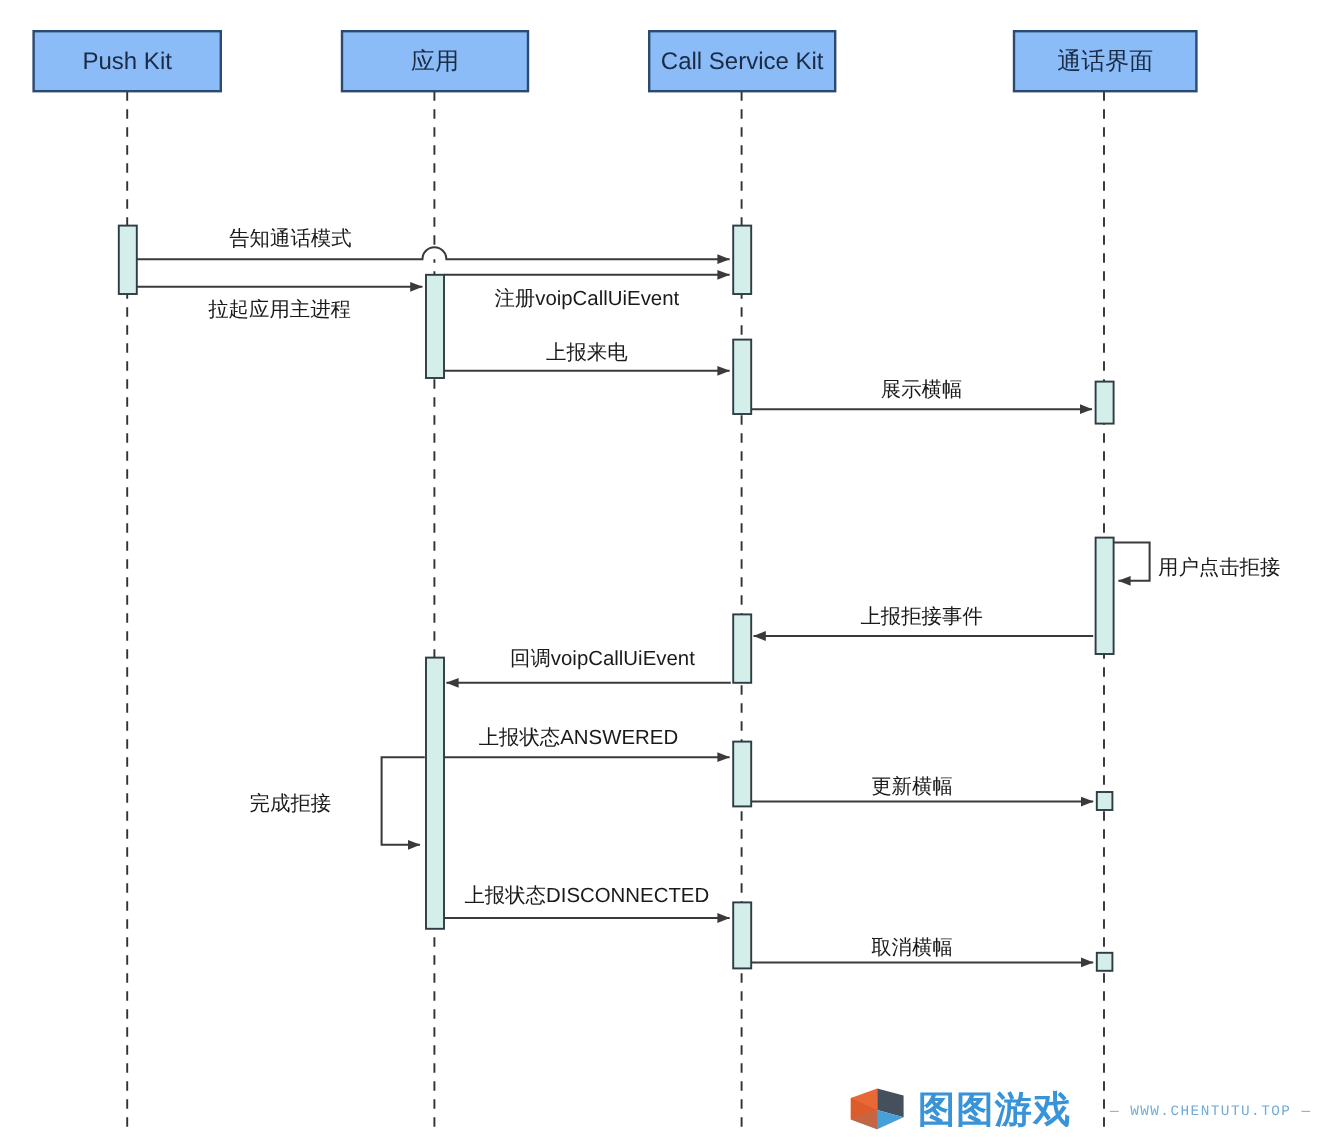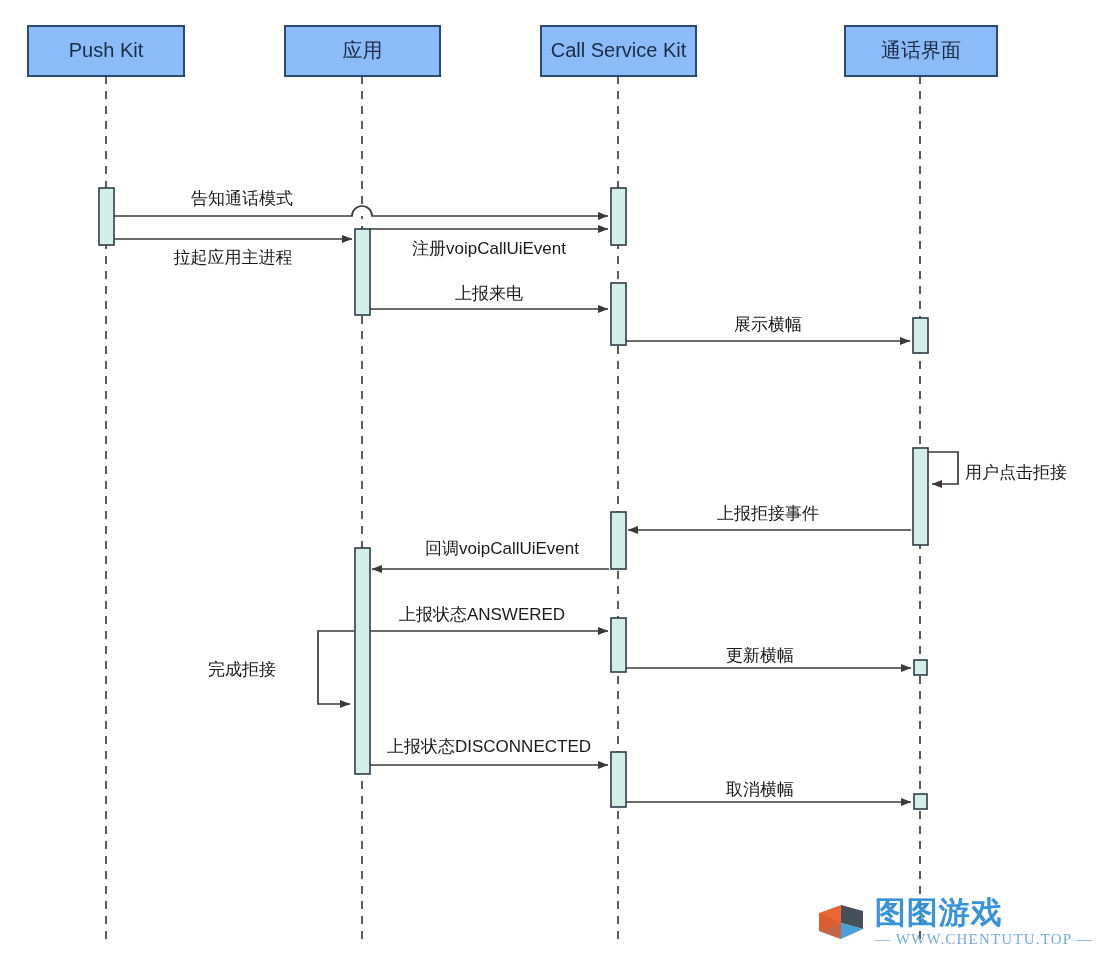--- a/index.html
+++ b/index.html
@@ -79,34 +79,34 @@
     position: absolute;
     right: 14px;
     bottom: 8px;
     display: flex;
     align-items: center;
     gap: 8px;
     opacity: 0.95;
   }
   #watermark .wm-text-wrap {
     display: flex;
-    flex-direction: column;
-    align-items: flex-start;
+    align-items: center;
     line-height: 1;
+    gap: 32px;
   }
   #watermark .wm-title {
     font-family: "Liberation Sans", "DejaVu Sans", sans-serif;
     font-size: 31px;
     font-weight: bold;
     color: #2f8ed6;
     letter-spacing: 1px;
   }
   #watermark .wm-sub {
-    font-family: Liberation Serif, serif;
-    font-size: 15px;
+    font-family: Liberation Mono, monospace;
+    font-size: 12px;
     color: #6aa8d8;
     letter-spacing: 1.2px;
     margin-top: 4px;
     white-space: nowrap;
   }
 </style>
 </head>
 <body>
 
 <div id="diagram-root">

